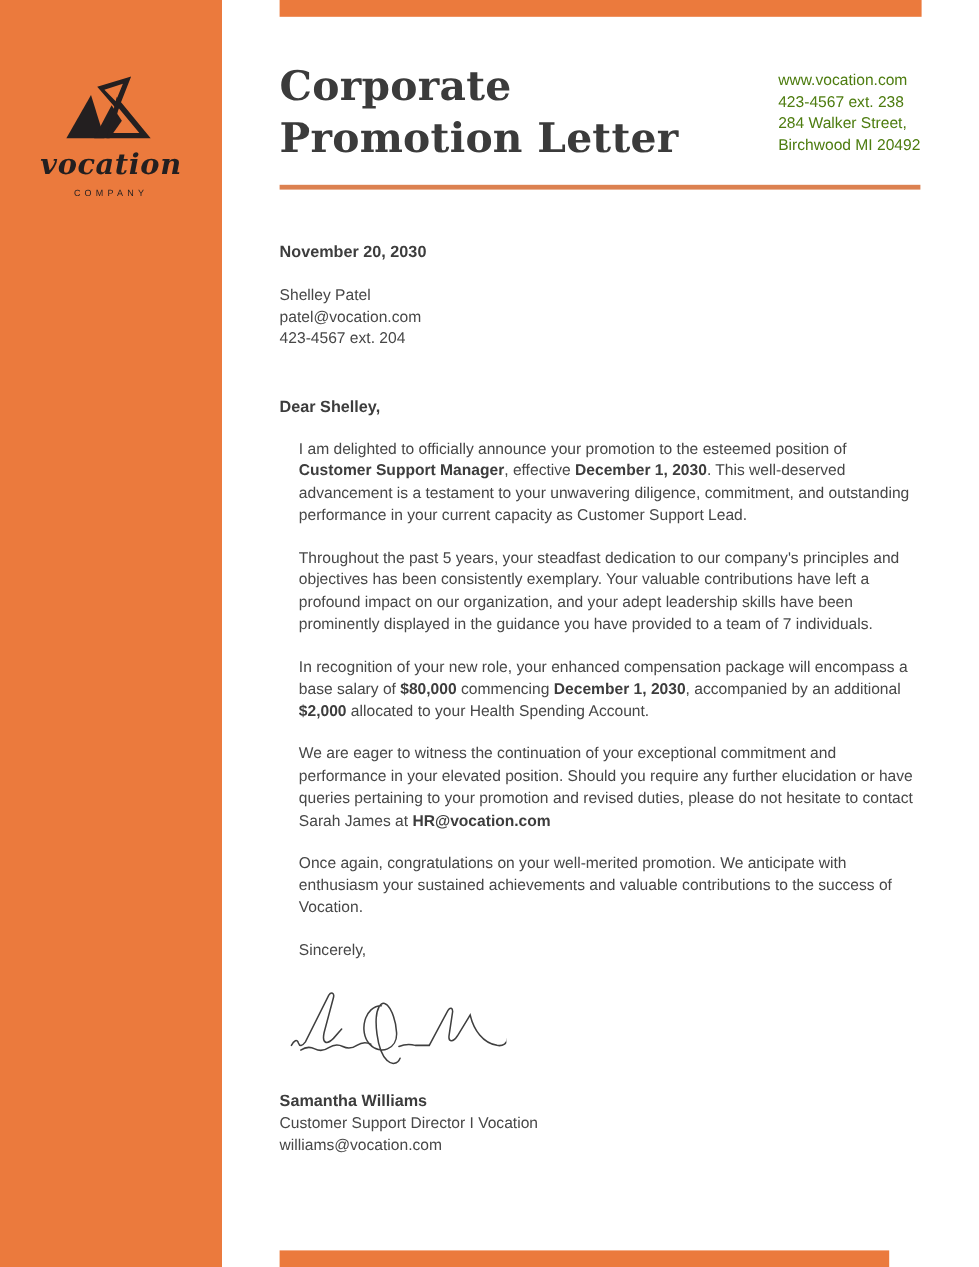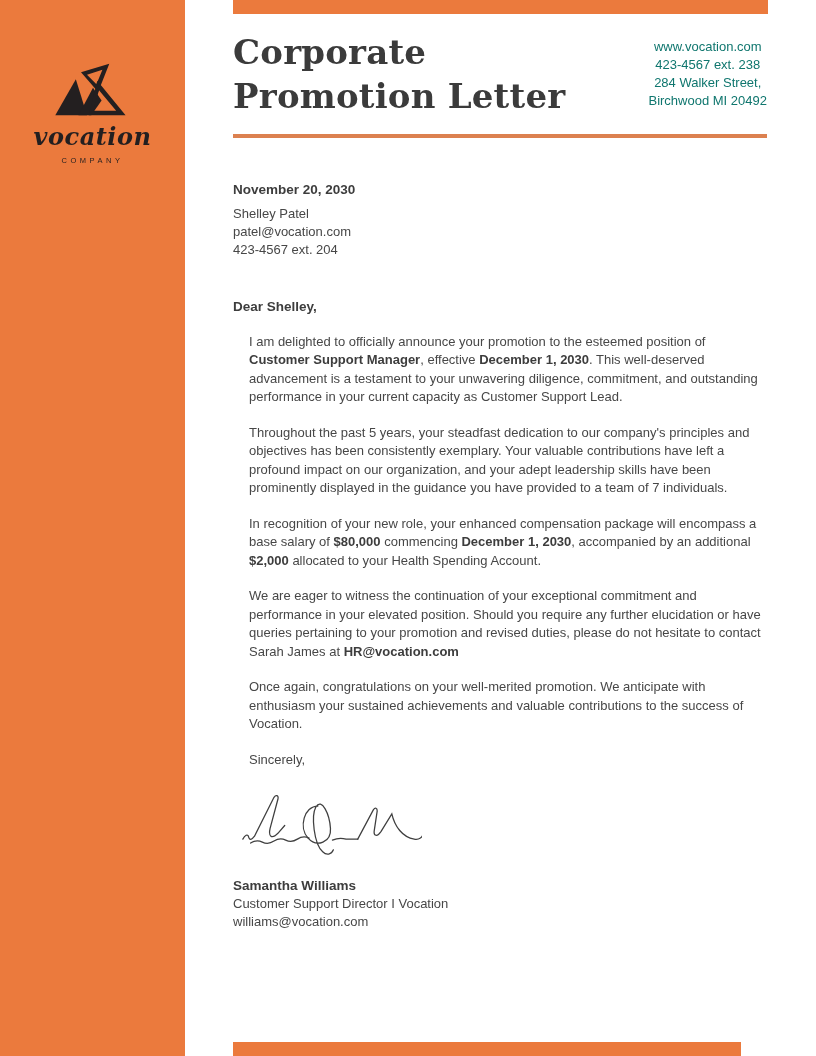--- a/index.html
+++ b/index.html
@@ -14,32 +14,32 @@
     font-family:"DejaVu Serif",serif;font-weight:700;font-size:24px;
     color:var(--logo-ink,#231F20);letter-spacing:.5px;margin-top:2px;line-height:1.1;font-style:italic;
   }
   .logo-tagline{
     font-size:7.5px;letter-spacing:3.5px;color:var(--logo-ink,#231F20);
     margin-top:6px;font-weight:400;
   }
   .topbar{position:absolute;left:233px;top:0;width:535px;height:14px;background:var(--accent,#EB7A3D);}
   .bottombar{position:absolute;left:233px;top:1042px;width:508px;height:14px;background:var(--accent,#EB7A3D);}
   .content{position:absolute;left:233px;top:0;width:534px;}
-  .header-row{display:flex;justify-content:space-between;margin-top:30px;}
+  .header-row{display:flex;justify-content:space-between;margin-top:50px;}
   .title{
     font-family:"DejaVu Serif",serif;font-weight:700;font-size:34px;line-height:44px;
     color:var(--heading,#3B3B3B);letter-spacing:.2px;white-space:nowrap;
   }
   .contact{
-    text-align:center;font-size:13px;line-height:18px;color:#0f766e;padding-top:8px;white-space:nowrap;
+    text-align:left;font-size:13px;line-height:18px;color:#4d7c0f;padding-top:8px;white-space:nowrap;
   }
   .divider{margin-top:16px;height:3.5px;background:var(--divider,#DC8150);}
   .letter{font-size:13px;line-height:18.5px;}
   .date{margin-top:43px;font-weight:700;font-size:13.5px;line-height:18px;color:#3d3d3d;}
-  .recipient{margin-top:6px;font-size:13px;line-height:18px;}
+  .recipient{margin-top:18px;font-size:13px;line-height:18px;}
   .salutation{margin-top:39px;font-weight:700;font-size:13.5px;line-height:18px;color:#3d3d3d;}
   .letter p{margin:17px 0 0 16px;}
   .b{font-weight:700;color:#3d3d3d;}
   .closing{margin-top:17px;}
   .signature-wrap{margin-top:14px;margin-left:4px;height:92px;}
   .signer-name{font-weight:700;font-size:13.5px;line-height:18px;color:#3d3d3d;margin-top:2px;}
   .signer-role,.signer-email{font-size:13px;line-height:18px;}
 </style>
 </head>
 <body>

